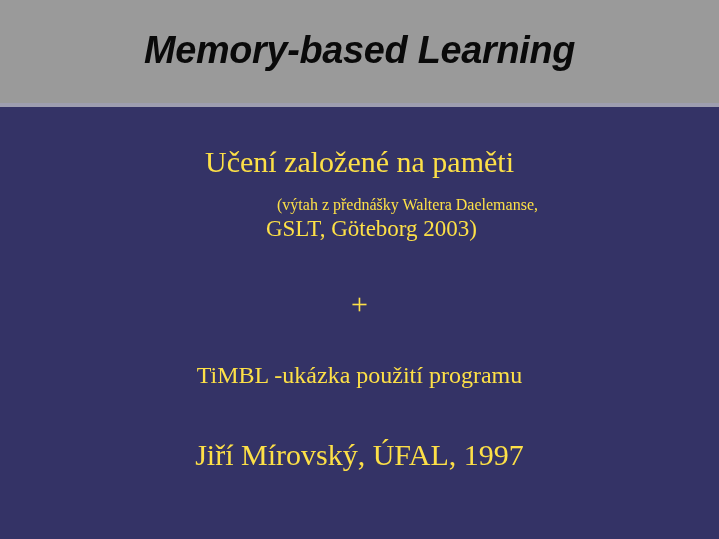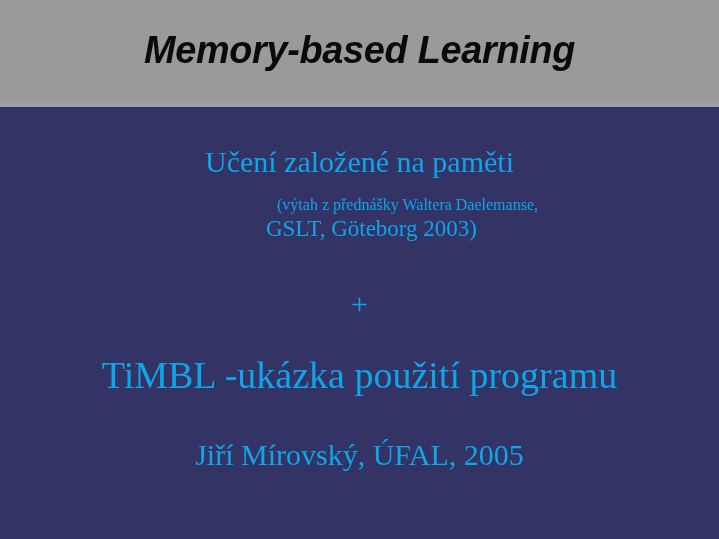--- a/index.html
+++ b/index.html
@@ -68,21 +68,21 @@
     top: 107px;
     width: 719px;
     height: 432px;
     background: #343366;
   }
 
   .line {
     position: absolute;
     width: 719px;
     text-align: center;
-    color: #0ea5e9;
+    color: #fde047;
     font-family: "Liberation Serif", serif;
     white-space: nowrap;
   }
 
   #line-heading {
     top: 38px;
     font-size: 30px;
     line-height: 34px;
   }
 
@@ -101,21 +101,21 @@
   }
 
   #line-plus {
     top: 180px;
     font-size: 30px;
     line-height: 34px;
   }
 
   #line-timbl {
     top: 251px;
-    font-size: 38px;
+    font-size: 24px;
     line-height: 34px;
   }
 
   #line-author {
     top: 331px;
     font-size: 30px;
     line-height: 34px;
   }
 </style>
 </head>
@@ -134,17 +134,17 @@
     <div class="line" id="line-heading">Učení založené na paměti</div>
 
     <div class="line" id="line-source-1">(výtah z přednášky Waltera Daelemanse,</div>
 
     <div class="line" id="line-source-2">GSLT, Göteborg 2003)</div>
 
     <div class="line" id="line-plus">+</div>
 
     <div class="line" id="line-timbl">TiMBL -ukázka použití programu</div>
 
-    <div class="line" id="line-author">Jiří Mírovský, ÚFAL, 2005</div>
+    <div class="line" id="line-author">Jiří Mírovský, ÚFAL, 1997</div>
 
   </div>
 
 </div>
 
 </body></html>

